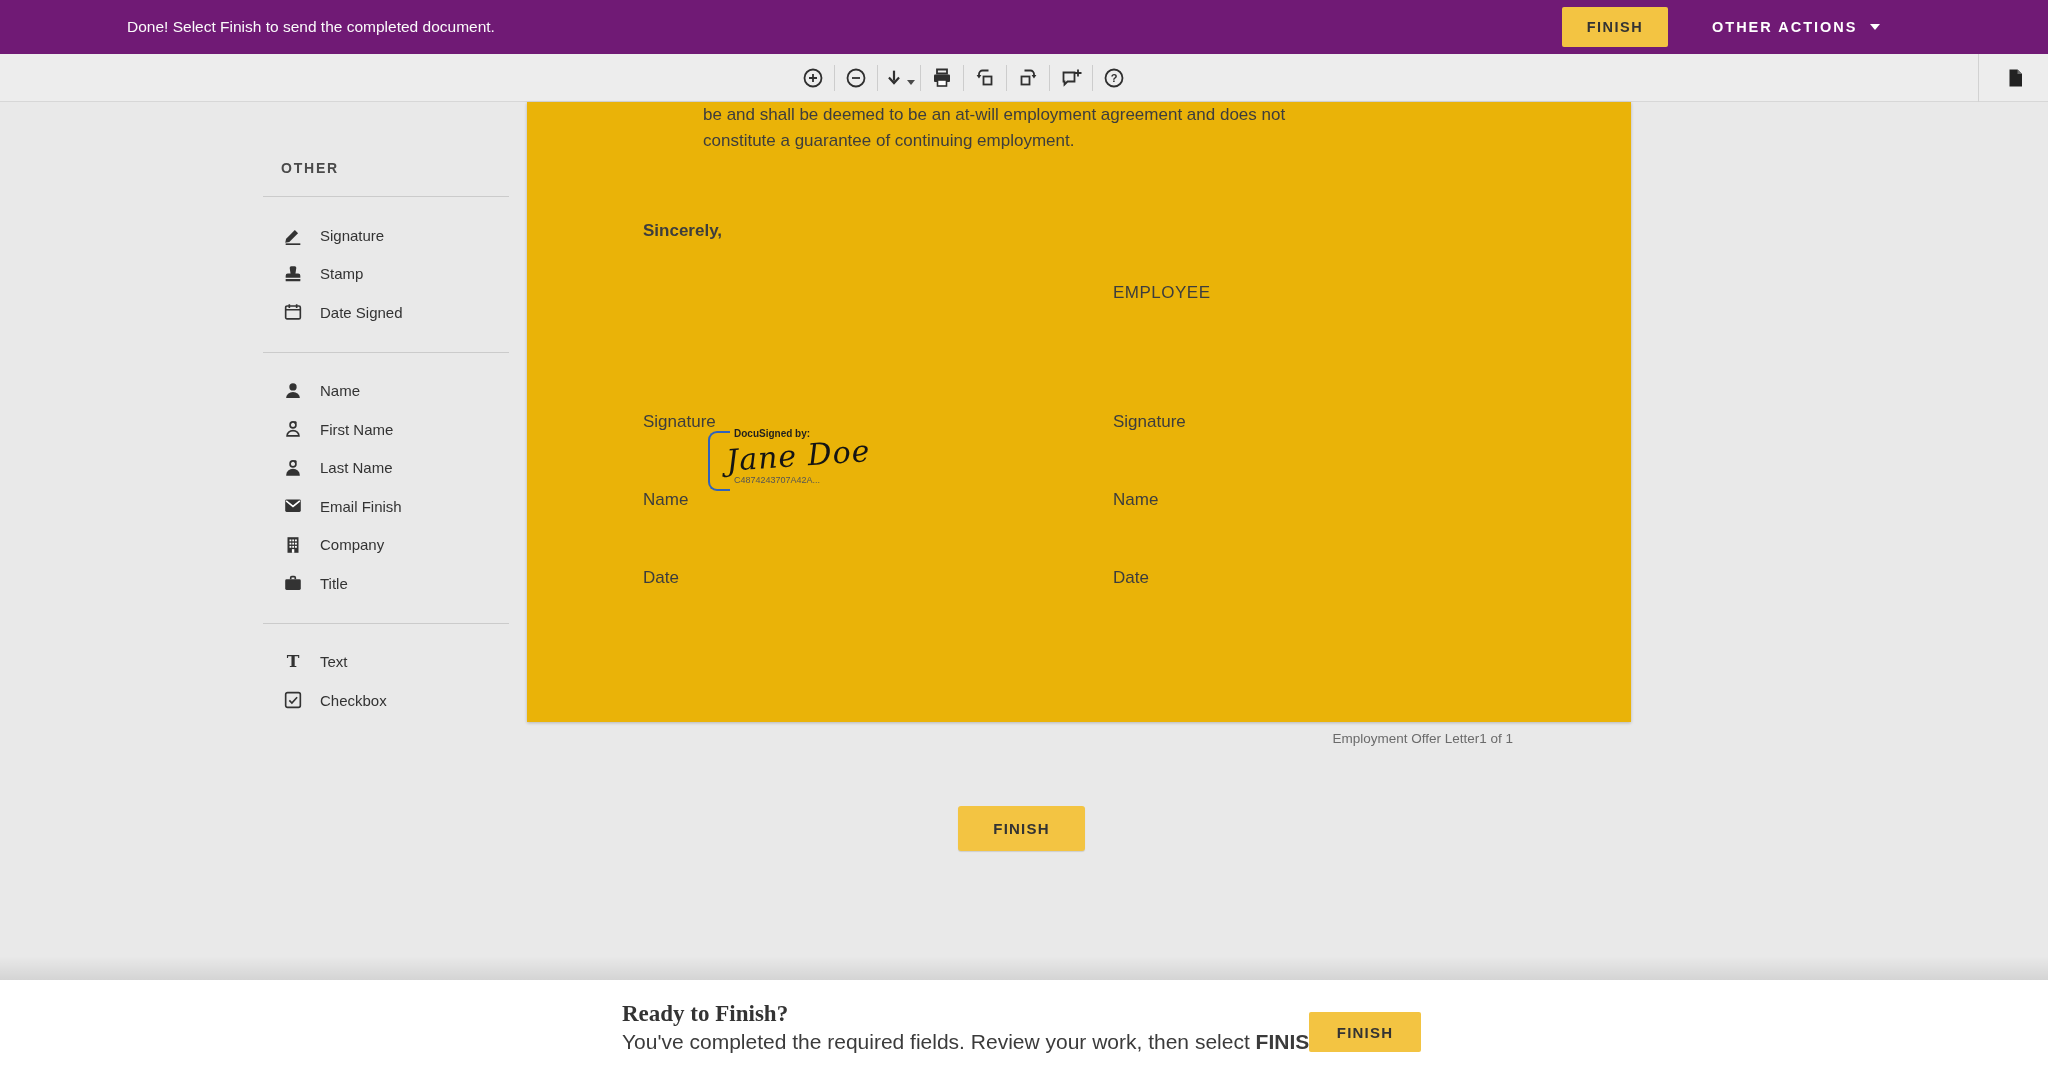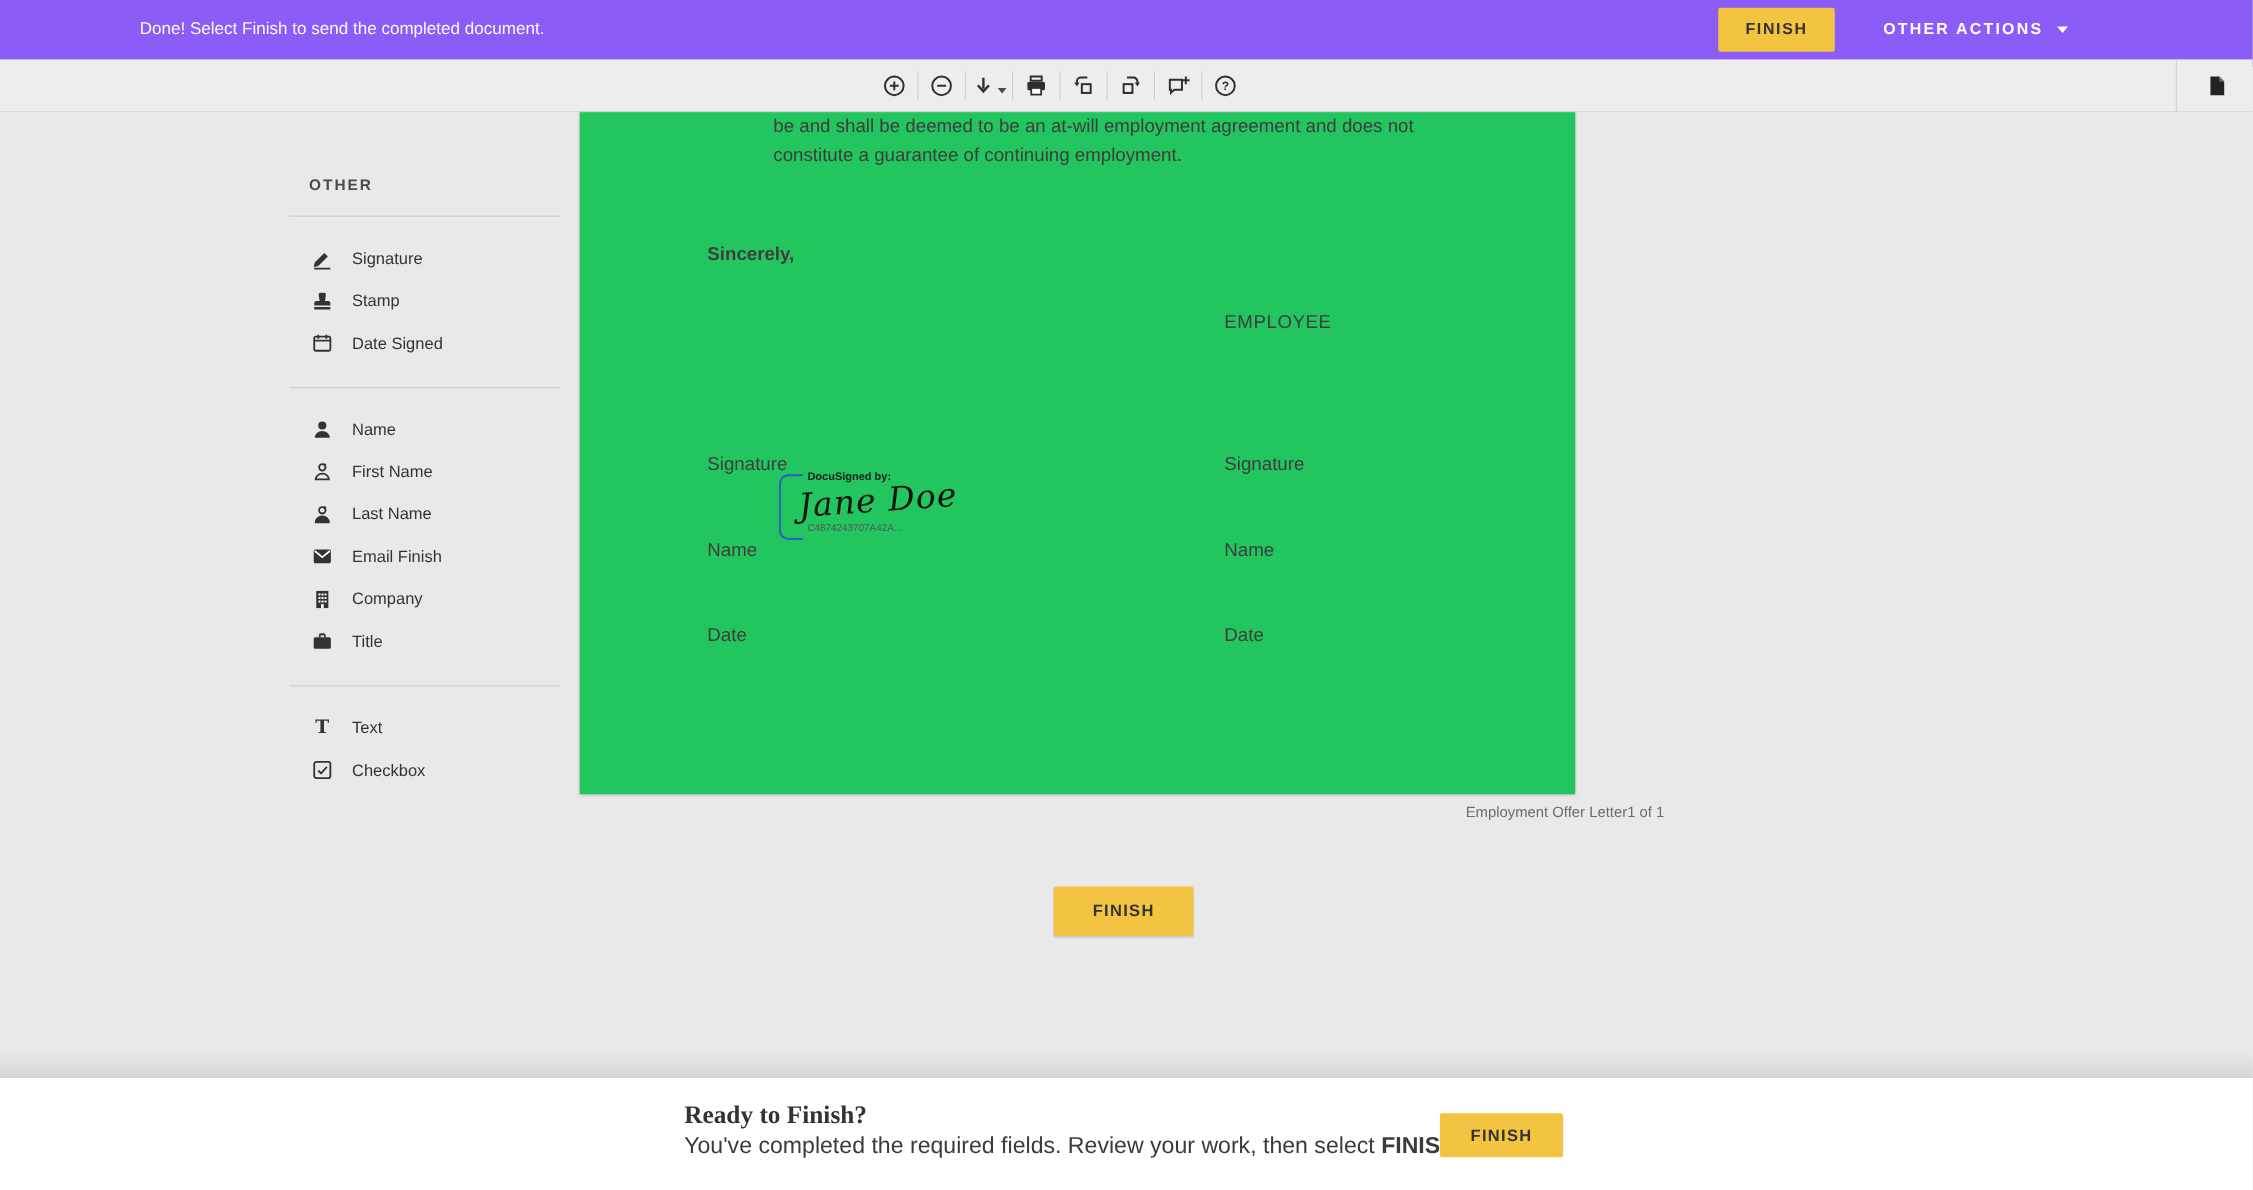--- a/index.html
+++ b/index.html
@@ -1,21 +1,21 @@
 <!DOCTYPE html>
 <html><head>
 <meta charset="utf-8">
 <style>
   * { margin:0; padding:0; box-sizing:border-box; }
   html,body { width:2048px; height:1082px; }
   body { font-family:"Liberation Sans", sans-serif; background:#e9e9e9; }
   .screen { position:relative; width:2048px; height:1082px; background:#e9e9e9; overflow:hidden; }
 
   
-  .topbar { position:absolute; left:0; top:0; width:2048px; height:61px; background:#8b5cf6; }
+  .topbar { position:absolute; left:0; top:0; width:2048px; height:61px; background:#701a75; }
   .topbar-msg { position:absolute; left:127px; top:0; height:54px; line-height:54px; color:#fbfbfb; font-size:15.5px; }
   .btn-finish-top { position:absolute; left:1562px; top:7px; width:106px; height:40px; background:#f3c442; border:none; border-radius:2px; color:#333; font-family:"Liberation Sans",sans-serif; font-size:14.5px; font-weight:bold; letter-spacing:1.5px; cursor:pointer; }
   .other-actions { position:absolute; left:1712px; top:0; height:54px; display:flex; align-items:center; gap:12px; background:none; border:none; color:#fff; font-family:"Liberation Sans",sans-serif; font-size:14.5px; font-weight:bold; letter-spacing:2px; cursor:pointer; }
   .caret-down { width:0; height:0; border-left:5.5px solid transparent; border-right:5.5px solid transparent; border-top:6.5px solid #fff; display:inline-block; }
 
   
   .toolbar { position:absolute; left:0; top:54px; width:2048px; height:48px; background:#ededed; border-bottom:1px solid #d7d7d7; }
   .toolbar-group { position:absolute; left:792px; top:0; height:48px; display:flex; align-items:center; }
   .tool-btn { width:42px; height:48px; display:flex; align-items:center; justify-content:center; background:none; border:none; cursor:pointer; gap:2px; }
   .tool-sep { width:1px; height:26px; background:#cdcdcd; }
@@ -28,21 +28,21 @@
   .sidebar { position:absolute; left:263px; top:160px; width:246px; }
   .fields-header { font-size:14px; font-weight:bold; letter-spacing:1.8px; color:#4a4a4a; padding-left:18px; }
   .side-divider { border:none; border-top:1px solid #cbcbcb; margin:20px 0 19px 0; }
   .side-row { height:38.5px; display:flex; align-items:center; gap:15px; padding-left:18px; cursor:pointer; }
   .side-icon { width:24px; height:24px; display:flex; align-items:center; justify-content:center; flex:0 0 24px; }
   .side-label { font-size:15px; color:#333; }
   .ds-text { font-size:13px; font-weight:800; color:#333; border-bottom:2.2px solid #333; letter-spacing:0.5px; line-height:1.1; }
   .t-text { font-family:"DejaVu Serif", serif; font-size:17px; font-weight:bold; color:#333; line-height:1; }
 
   
-  .doc-page { position:absolute; left:527px; top:102px; width:905px; height:620px; background:#22c55e; box-shadow:0 1px 3px rgba(0,0,0,0.22); }
+  .doc-page { position:absolute; left:527px; top:102px; width:1104px; height:620px; background:#eab308; box-shadow:0 1px 3px rgba(0,0,0,0.22); }
   .doc-text { position:absolute; color:#3d3d3d; font-size:17px; white-space:nowrap; }
   .body1 { left:176px; top:3px; }
   .body2 { left:176px; top:29px; }
   .closing { left:116px; top:119px;font-weight:bold; }
   .employee { left:586px; top:181px; letter-spacing:0.5px; }
   .sig-l { left:116px; top:310px; } .sig-r { left:586px; top:310px; }
   .name-l { left:116px; top:388px; } .name-r { left:586px; top:388px; }
   .date-l { left:116px; top:466px; } .date-r { left:586px; top:466px; }
 
   .stamp-bracket { position:absolute; left:181px; top:329px; width:22px; height:60px; border-left:2.5px solid #2f62bd; border-top:2.5px solid #2f62bd; border-bottom:2.5px solid #2f62bd; border-radius:9px 0 0 9px; }

